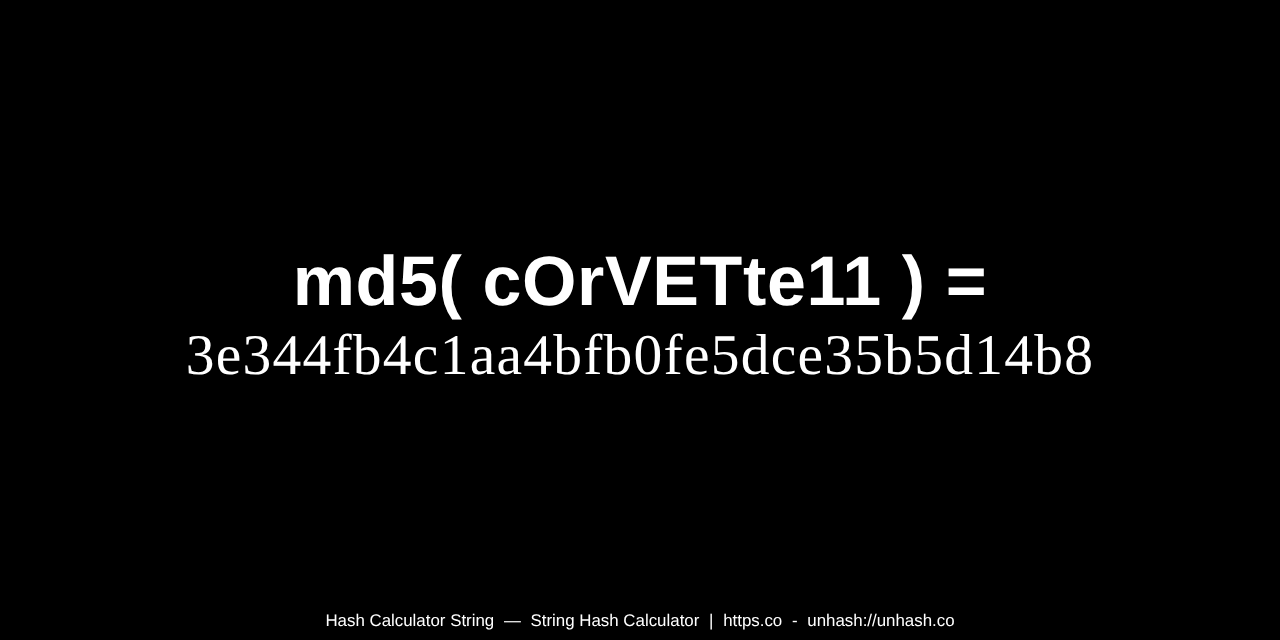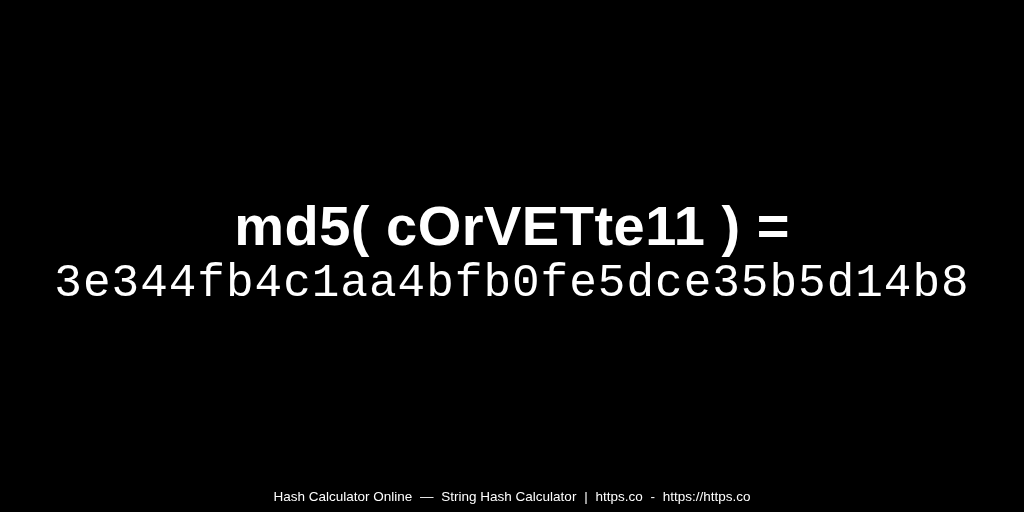--- a/index.html
+++ b/index.html
@@ -36,21 +36,21 @@
     font-weight: 700;
     letter-spacing: 0.5px;
     text-align: center;
   }
   .hash-value {
     color: #ffffff;
     font-size: 46px;
     font-weight: 400;
     letter-spacing: 1px;
     text-align: center;
-    font-family: Liberation Mono, monospace;
+    font-family: Liberation Serif, serif;
   }
   .footer {
     position: absolute;
     bottom: 8px;
     width: 100%;
     text-align: center;
     color: #ffffff;
     font-size: 13.5px;
     font-weight: 400;
   }
@@ -60,21 +60,21 @@
 </style>
 </head>
 <body>
 
 <div class="container">
   <div class="main-content">
     <div class="expression">md5( cOrVETte11 ) =</div>
     <div class="hash-value">3e344fb4c1aa4bfb0fe5dce35b5d14b8</div>
   </div>
   <div class="footer">
-    <span>Hash Calculator Online</span>
+    <span>Hash Calculator String</span>
     <span class="footer-sep">—</span>
     <span>String Hash Calculator</span>
     <span class="footer-sep">|</span>
     <span>https.co</span>
     <span class="footer-sep">-</span>
-    <span>https://https.co</span>
+    <span>unhash://unhash.co</span>
   </div>
 </div>
 
 </body></html>

